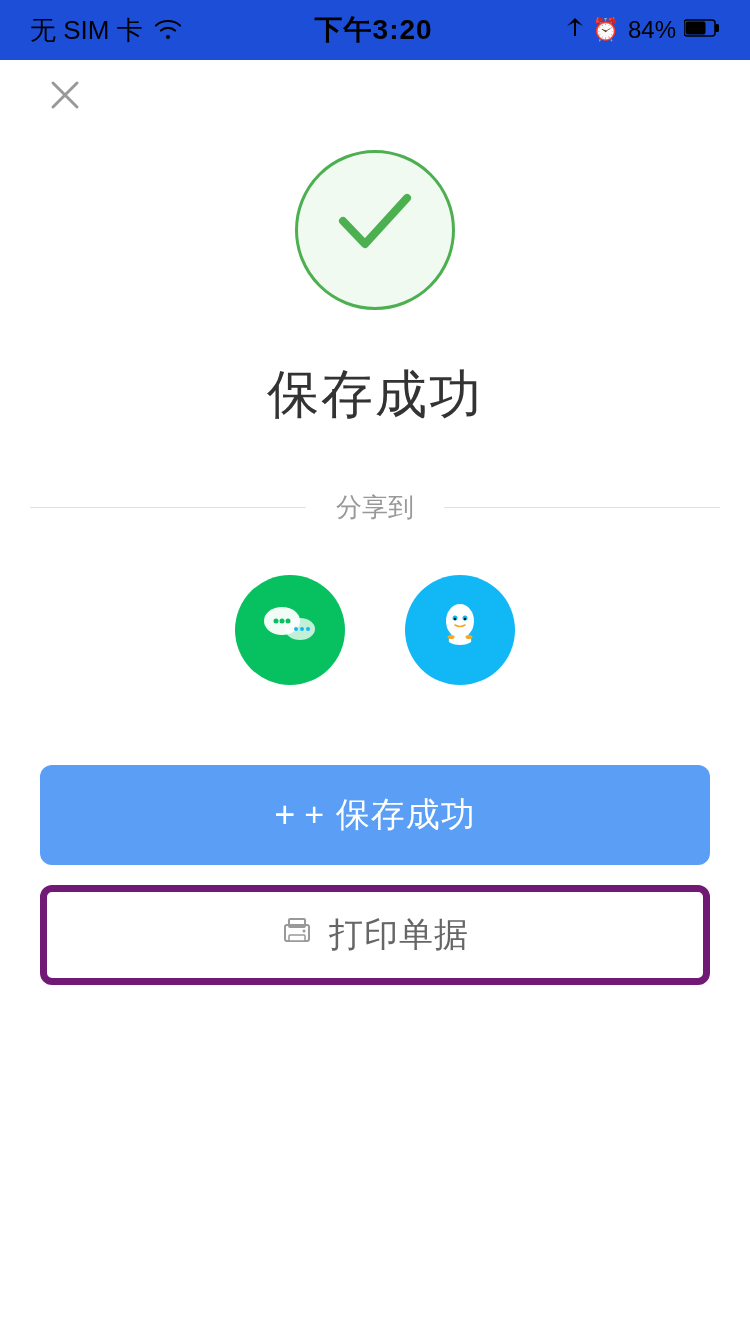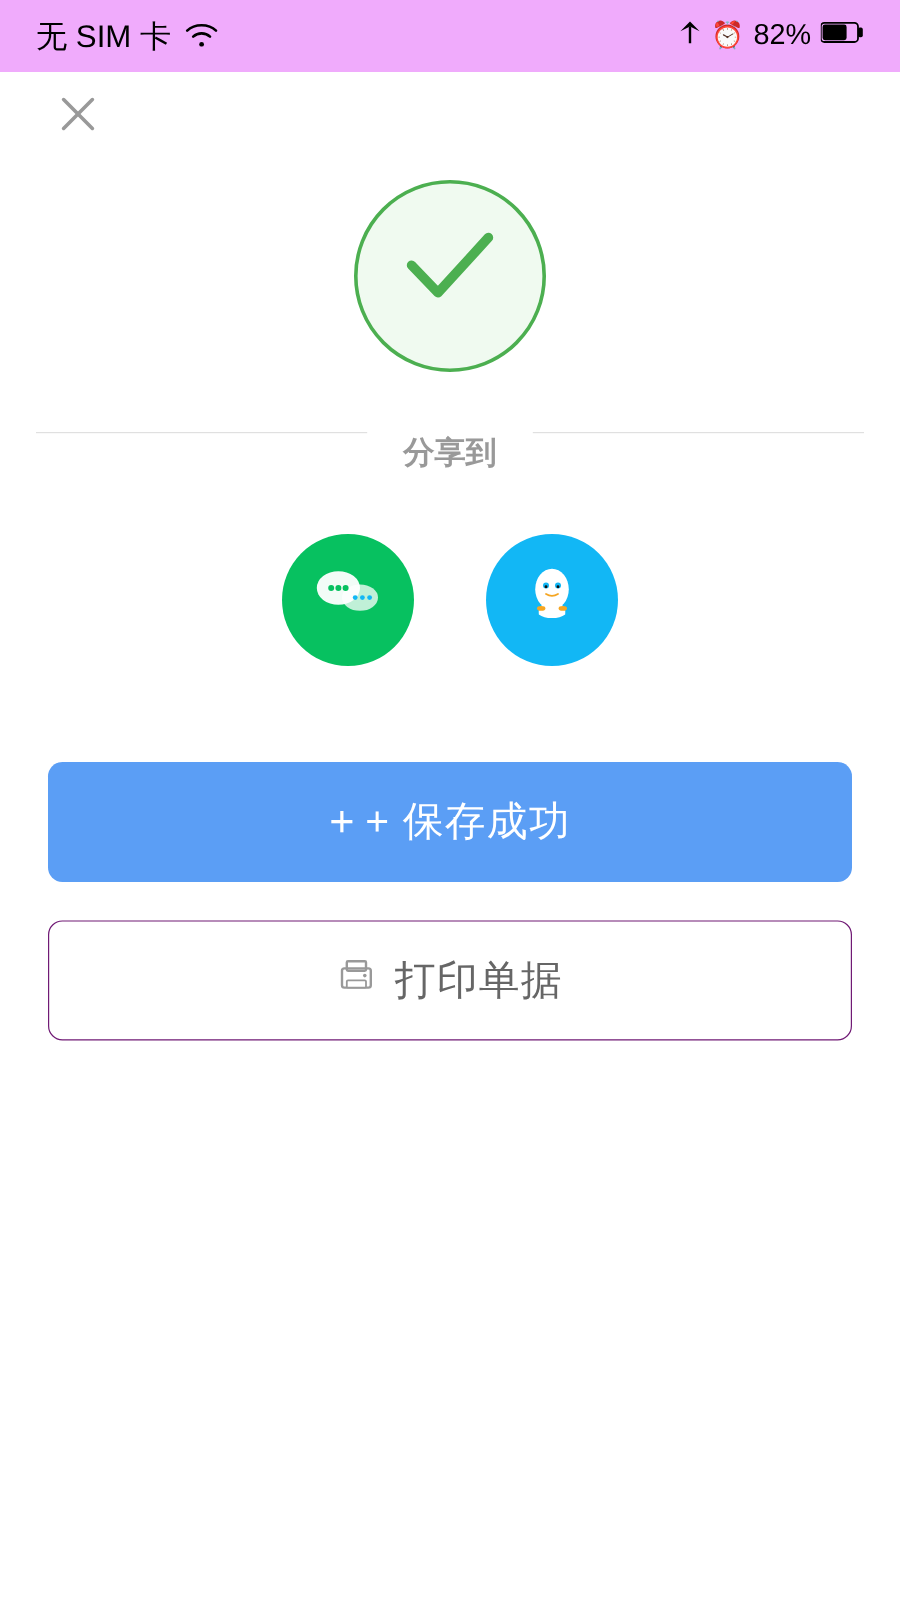--- a/index.html
+++ b/index.html
@@ -15,21 +15,21 @@
     }
 
     
     .status-bar {
       width: 100%;
       height: 60px;
       display: flex;
       align-items: center;
       justify-content: space-between;
       padding: 0 30px;
-      background: #f0abfc;
+      background: #1d4ed8;
     }
 
     .status-left {
       display: flex;
       align-items: center;
       gap: 10px;
       font-size: 26px;
       font-weight: 500;
       color: #000;
     }
@@ -101,24 +101,24 @@
       font-weight: 400;
       color: #333333;
       margin-bottom: 60px;
       letter-spacing: 2px;
     }
 
     
     .share-divider {
       width: 100%;
       display: flex;
+      align-items: center;
       justify-content: center;
       position: relative;
       margin-bottom: 50px;
-      font-weight: bold;
     }
 
     .share-divider::before,
     .share-divider::after {
       content: '';
       flex: 1;
       height: 1px;
       background: #e0e0e0;
       margin: 0 30px;
     }
@@ -192,56 +192,56 @@
       color: white;
       font-weight: 400;
       letter-spacing: 1px;
     }
 
     .btn-secondary {
       width: 100%;
       height: 100px;
       background: #ffffff;
       border-radius: 12px;
-      border: 1px solid #701a75;
+      border: 7px solid #701a75;
       display: flex;
       align-items: center;
       justify-content: center;
       gap: 16px;
       cursor: pointer;
       font-size: 34px;
       color: #666666;
       font-weight: 400;
       letter-spacing: 1px;
-      margin-top: 12px;
     }
   </style>
 </head>
 <body>
 
 <div class="status-bar">
   <div class="status-left">
     <span>无 SIM 卡</span>
     <span>
       <svg width="30" height="22" viewBox="0 0 30 22" fill="none" xmlns="http://www.w3.org/2000/svg">
         <path d="M15 18a2 2 0 1 1 0 4 2 2 0 0 1 0-4z" fill="#000"></path>
         <path d="M8 13.5C9.8 11.8 12.3 10.8 15 10.8s5.2 1 7 2.7" stroke="#000" stroke-width="2.2" fill="none" stroke-linecap="round"></path>
         <path d="M3 8.5C5.8 5.8 10.2 4 15 4s9.2 1.8 12 4.5" stroke="#000" stroke-width="2.2" fill="none" stroke-linecap="round"></path>
       </svg>
     </span>
   </div>
+  <div class="status-center">下午3:20</div>
   <div class="status-right">
     <span>
       <svg width="20" height="22" viewBox="0 0 20 22" fill="none">
         <path d="M10 2L18 10L10 6L2 10L10 2Z" fill="#000"></path>
         <line x1="10" y1="6" x2="10" y2="20" stroke="#000" stroke-width="2"></line>
       </svg>
     </span>
     <span style="font-size:22px;">⏰</span>
-    <span>82%</span>
+    <span>84%</span>
     <span>
       <svg width="36" height="20" viewBox="0 0 36 20">
         <rect x="0" y="2" width="31" height="16" rx="3" stroke="#000" stroke-width="1.5" fill="none"></rect>
         <rect x="31" y="6" width="4" height="8" rx="1.5" fill="#000"></rect>
         <rect x="1.5" y="3.5" width="20" height="13" rx="2" fill="#000"></rect>
       </svg>
     </span>
   </div>
 </div>
 
@@ -255,20 +255,21 @@
 <div class="main-content">
 
   <div class="success-circle">
     <span class="success-check">
       <svg width="80" height="70" viewBox="0 0 80 70" fill="none">
         <path d="M8 35 L30 58 L72 12" stroke="#4caf50" stroke-width="8" stroke-linecap="round" stroke-linejoin="round" fill="none"></path>
       </svg>
     </span>
   </div>
 
+  <div class="success-title">保存成功</div>
 
   <div class="share-divider">
     <span class="share-label">分享到</span>
   </div>
 
   <div class="share-icons">
     <button class="share-icon-btn share-icon-wechat">
       <span class="wechat-symbol">
         <svg width="60" height="55" viewBox="0 0 60 55" fill="none">
 

